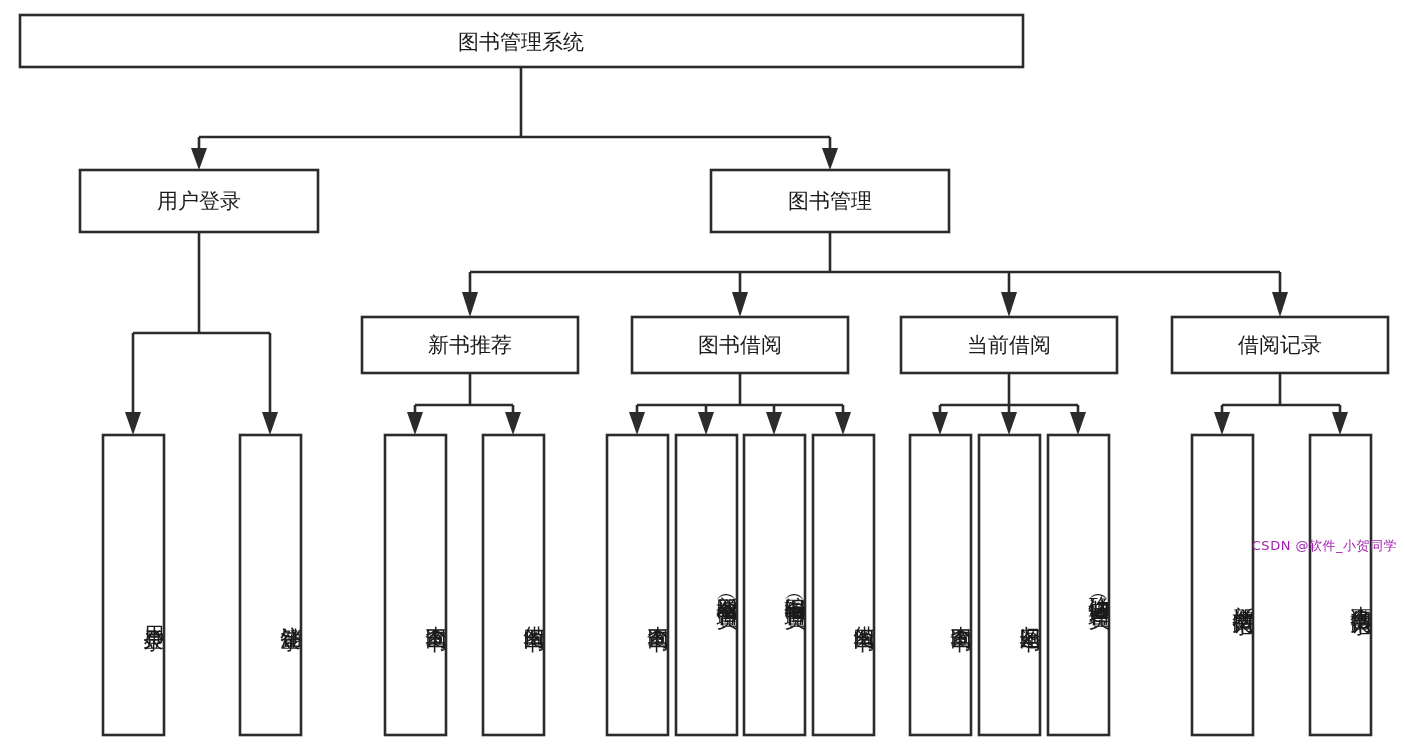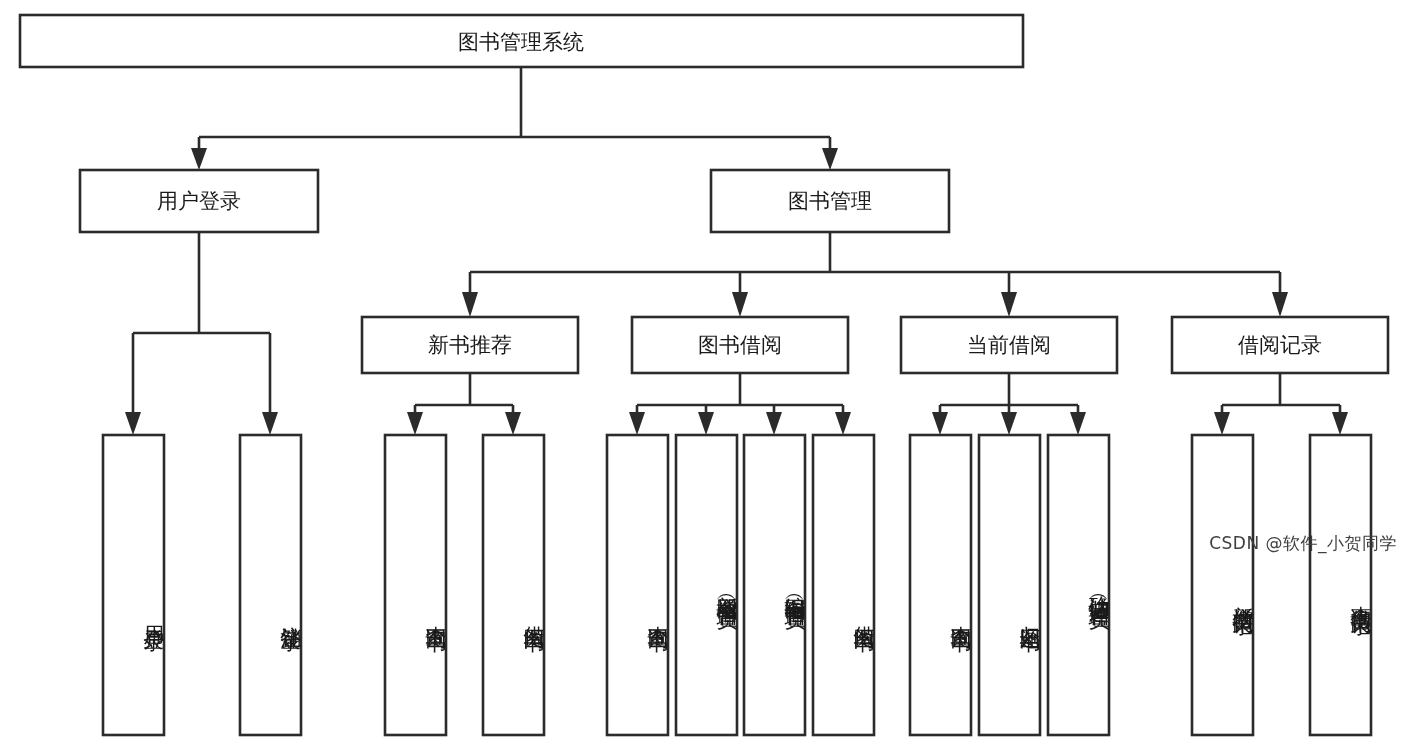--- a/index.html
+++ b/index.html
@@ -62,22 +62,22 @@
     align-items: flex-start;
     justify-content: center;
     white-space: nowrap;
     pointer-events: none;
   }
   .watermark {
     position: absolute;
     right: 8px;
     bottom: 4px;
     font-family: "DejaVu Sans", "Liberation Sans", sans-serif;
-    font-size: 17px;
-    color: #404040;
+    font-size: 13px;
+    color: #a21caf;
     white-space: nowrap;
     letter-spacing: 0.5px;
   }
 </style>
 </head>
 <body>
 
 <div id="diagram-root">
 
   <svg id="flow-svg" viewBox="0 0 1405 747">

